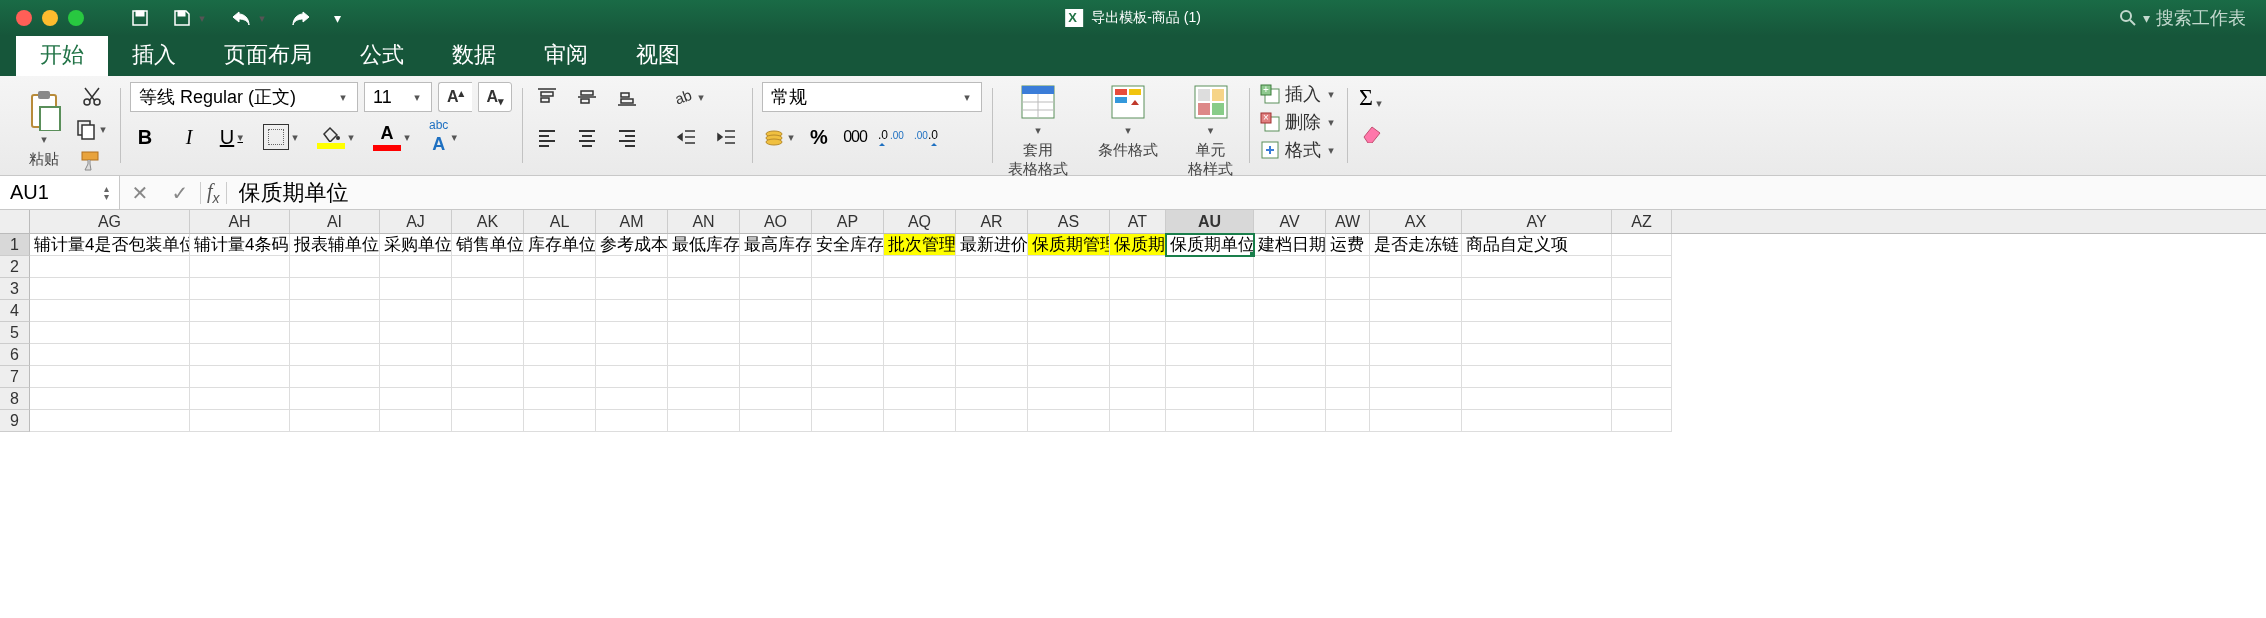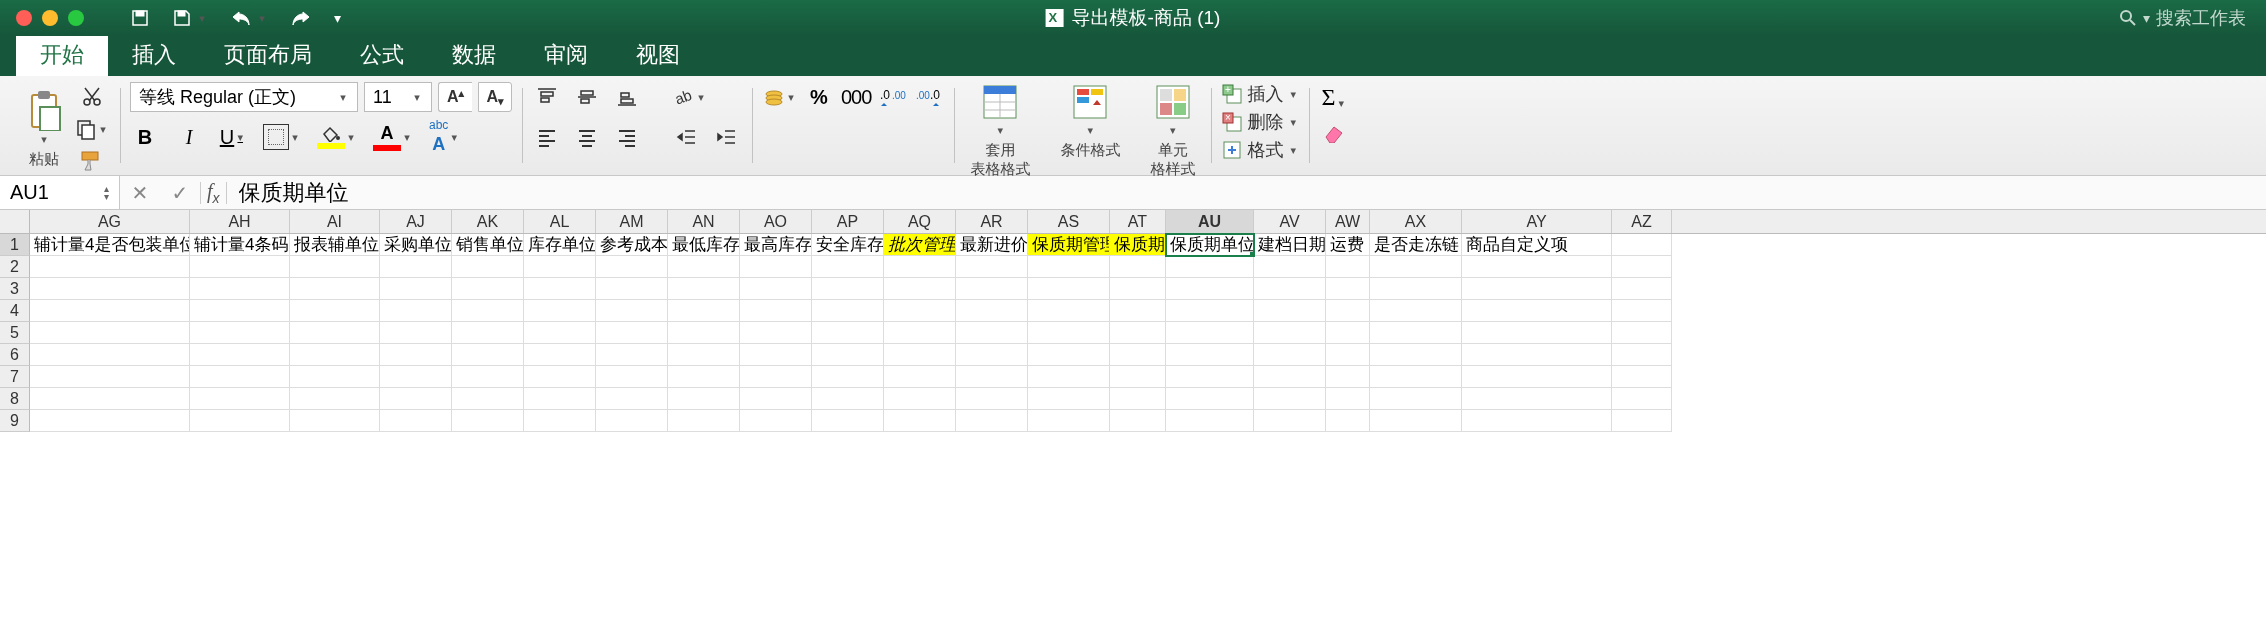--- a/index.html
+++ b/index.html
@@ -6,21 +6,21 @@
   body { background:#fff; width:2266px; height:618px; overflow:hidden; user-select:none; }
 
   
   .titlebar { height:36px; background:linear-gradient(#1a6b46,#16563a); display:flex; align-items:center; color:#fff; font-size:18px; position:relative; }
   .traffic { display:flex; gap:10px; padding:0 16px; }
   .tl { width:16px; height:16px; border-radius:50%; }
   .tl.red{background:#ff5f57;} .tl.yel{background:#febc2e;} .tl.grn{background:#28c840;}
   .qat { display:flex; align-items:center; gap:22px; padding-left:30px; }
   .qat .qi { color:#fff; display:flex; align-items:center; gap:4px; }
   .qat svg { fill:#fff; stroke:#fff; }
-  .title-center { position:absolute; left:50%; transform:translateX(-50%); display:flex; align-items:center; gap:8px; font-size:19px; }
+  .title-center { position:absolute; left:50%; transform:translateX(-50%); display:flex; align-items:center; gap:8px; font-size:14px; }
   .title-center .xls-icon { width:18px; height:18px; background:#fff; position:relative; }
   .title-center .xls-icon::before { content:"X"; color:#217346; font-weight:bold; font-size:13px; position:absolute; left:3px; top:1px;}
   .search-wrap { margin-left:auto; display:flex; align-items:center; padding-right:20px; gap:6px; color:#c2d8cd; font-size:18px;}
   .search-wrap svg { stroke:#c2d8cd; }
 
   
   .ribtabs { height:40px; background:#16563a; display:flex; align-items:flex-end; padding-left:16px; gap:0; }
   .rtab { color:#fff; font-size:22px; padding:6px 24px 6px; cursor:pointer; }
   .rtab.active { background:#fff; color:#217346; border-top-left-radius:2px; border-top-right-radius:2px; }
 
@@ -277,31 +277,35 @@
               <path d="M9 5h10M9 11h10M9 17h10M2 8l4 3-4 3z" stroke="#333" fill="#333" stroke-width="1.5"></path>
             </svg>
           </span>
       </div>
     </div>
   </div>
 
 
   <div class="group">
     <div class="vstack" style="gap:10px;">
+      <div class="combo" style="width:220px;">
+          <span>常规</span>
+          <span class="dd"></span>
+        </div>
       <div class="row" style="gap:6px;">
         <span class="btn">
             <svg width="22" height="22">
               <ellipse cx="11" cy="8" rx="8" ry="3" fill="#f0c040" stroke="#b88b2a"></ellipse>
               <ellipse cx="11" cy="12" rx="8" ry="3" fill="#f0c040" stroke="#b88b2a"></ellipse>
               <ellipse cx="11" cy="16" rx="8" ry="3" fill="#f0c040" stroke="#b88b2a"></ellipse>
             </svg>
             <span class="dd"></span>
           </span>
         <span class="btn" style="font-size:20px;font-weight:bold;">%</span>
-        <span class="btn" style="font-size:20px;letter-spacing:-1px;">000</span>
+        <span class="btn" style="font-size:16px;letter-spacing:-1px;">000</span>
         <span class="btn">
             <svg width="26" height="20">
               <text x="0" y="12" font-size="12">.0</text>
               <text x="12" y="12" font-size="10" fill="#1e70c1">.00</text>
               <path d="M4 16l-3 3h6z" fill="#1e70c1"></path>
             </svg>
           </span>
         <span class="btn">
             <svg width="26" height="20">
               <text x="0" y="12" font-size="10" fill="#1e70c1">.00</text>
@@ -443,21 +447,21 @@
         <div class="cell" style="width: 160px;">辅计量4是否包装单位</div>
         <div class="cell" style="width: 100px;">辅计量4条码</div>
         <div class="cell" style="width: 90px;">报表辅单位</div>
         <div class="cell" style="width: 72px;">采购单位</div>
         <div class="cell" style="width: 72px;">销售单位</div>
         <div class="cell" style="width: 72px;">库存单位</div>
         <div class="cell" style="width: 72px;">参考成本</div>
         <div class="cell" style="width: 72px;">最低库存</div>
         <div class="cell" style="width: 72px;">最高库存</div>
         <div class="cell" style="width: 72px;">安全库存</div>
-        <div class="cell hl" style="width: 72px; font-style: italic;">批次管理</div>
+        <div class="cell hl" style="width: 72px;">批次管理</div>
         <div class="cell" style="width: 72px;">最新进价</div>
         <div class="cell hl" style="width: 82px;">保质期管理</div>
         <div class="cell hl" style="width: 56px;">保质期</div>
         <div class="cell selcell" style="width: 88px;">保质期单位</div>
         <div class="cell" style="width: 72px;">建档日期</div>
         <div class="cell" style="width: 44px;">运费</div>
         <div class="cell" style="width: 92px;">是否走冻链</div>
         <div class="cell" style="width: 150px;">商品自定义项</div>
         <div class="cell" style="width: 60px;"></div>
       </div>

